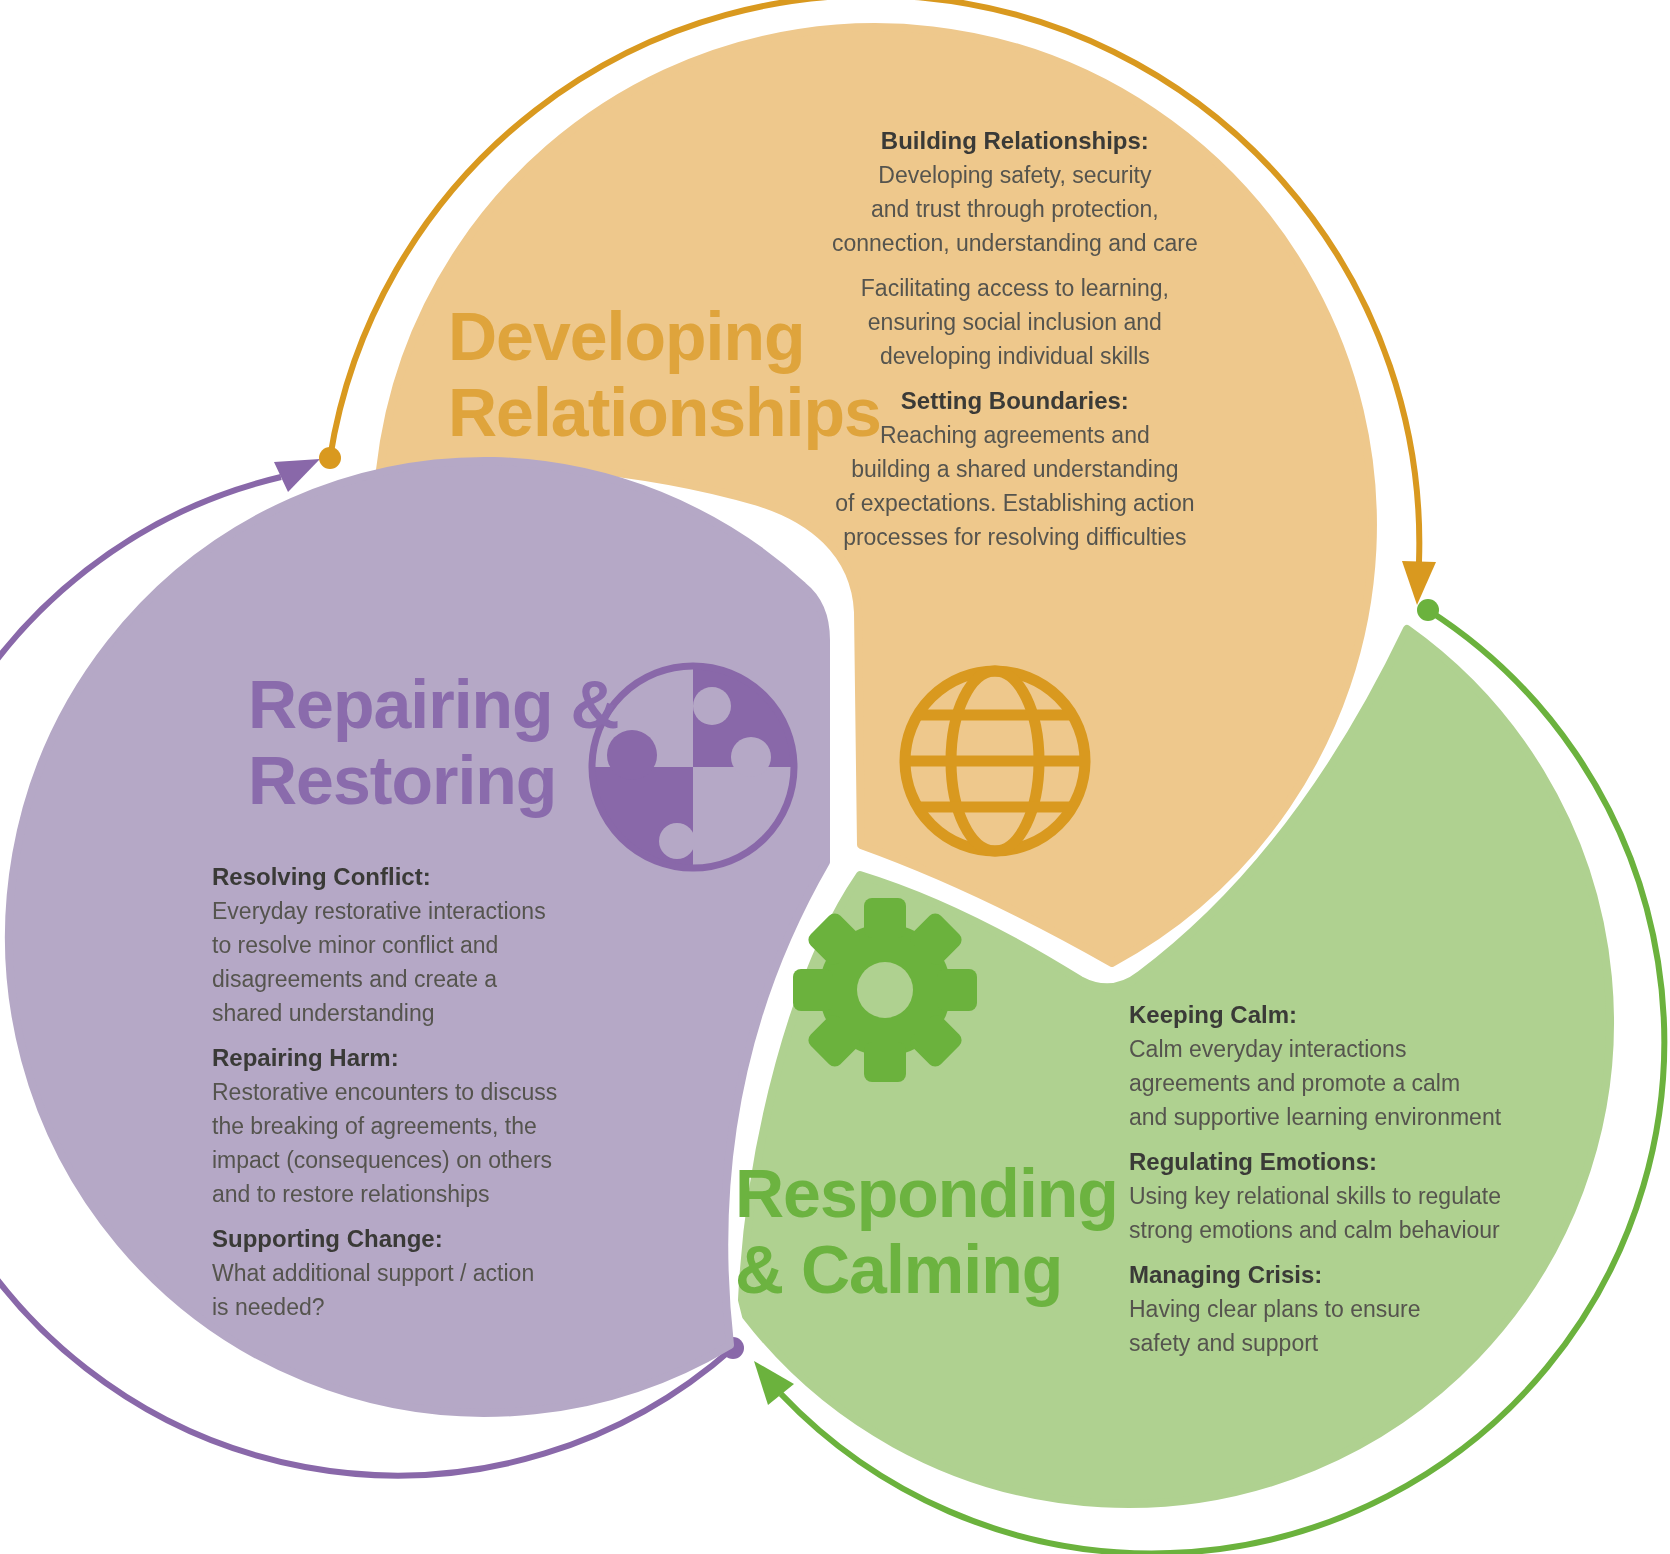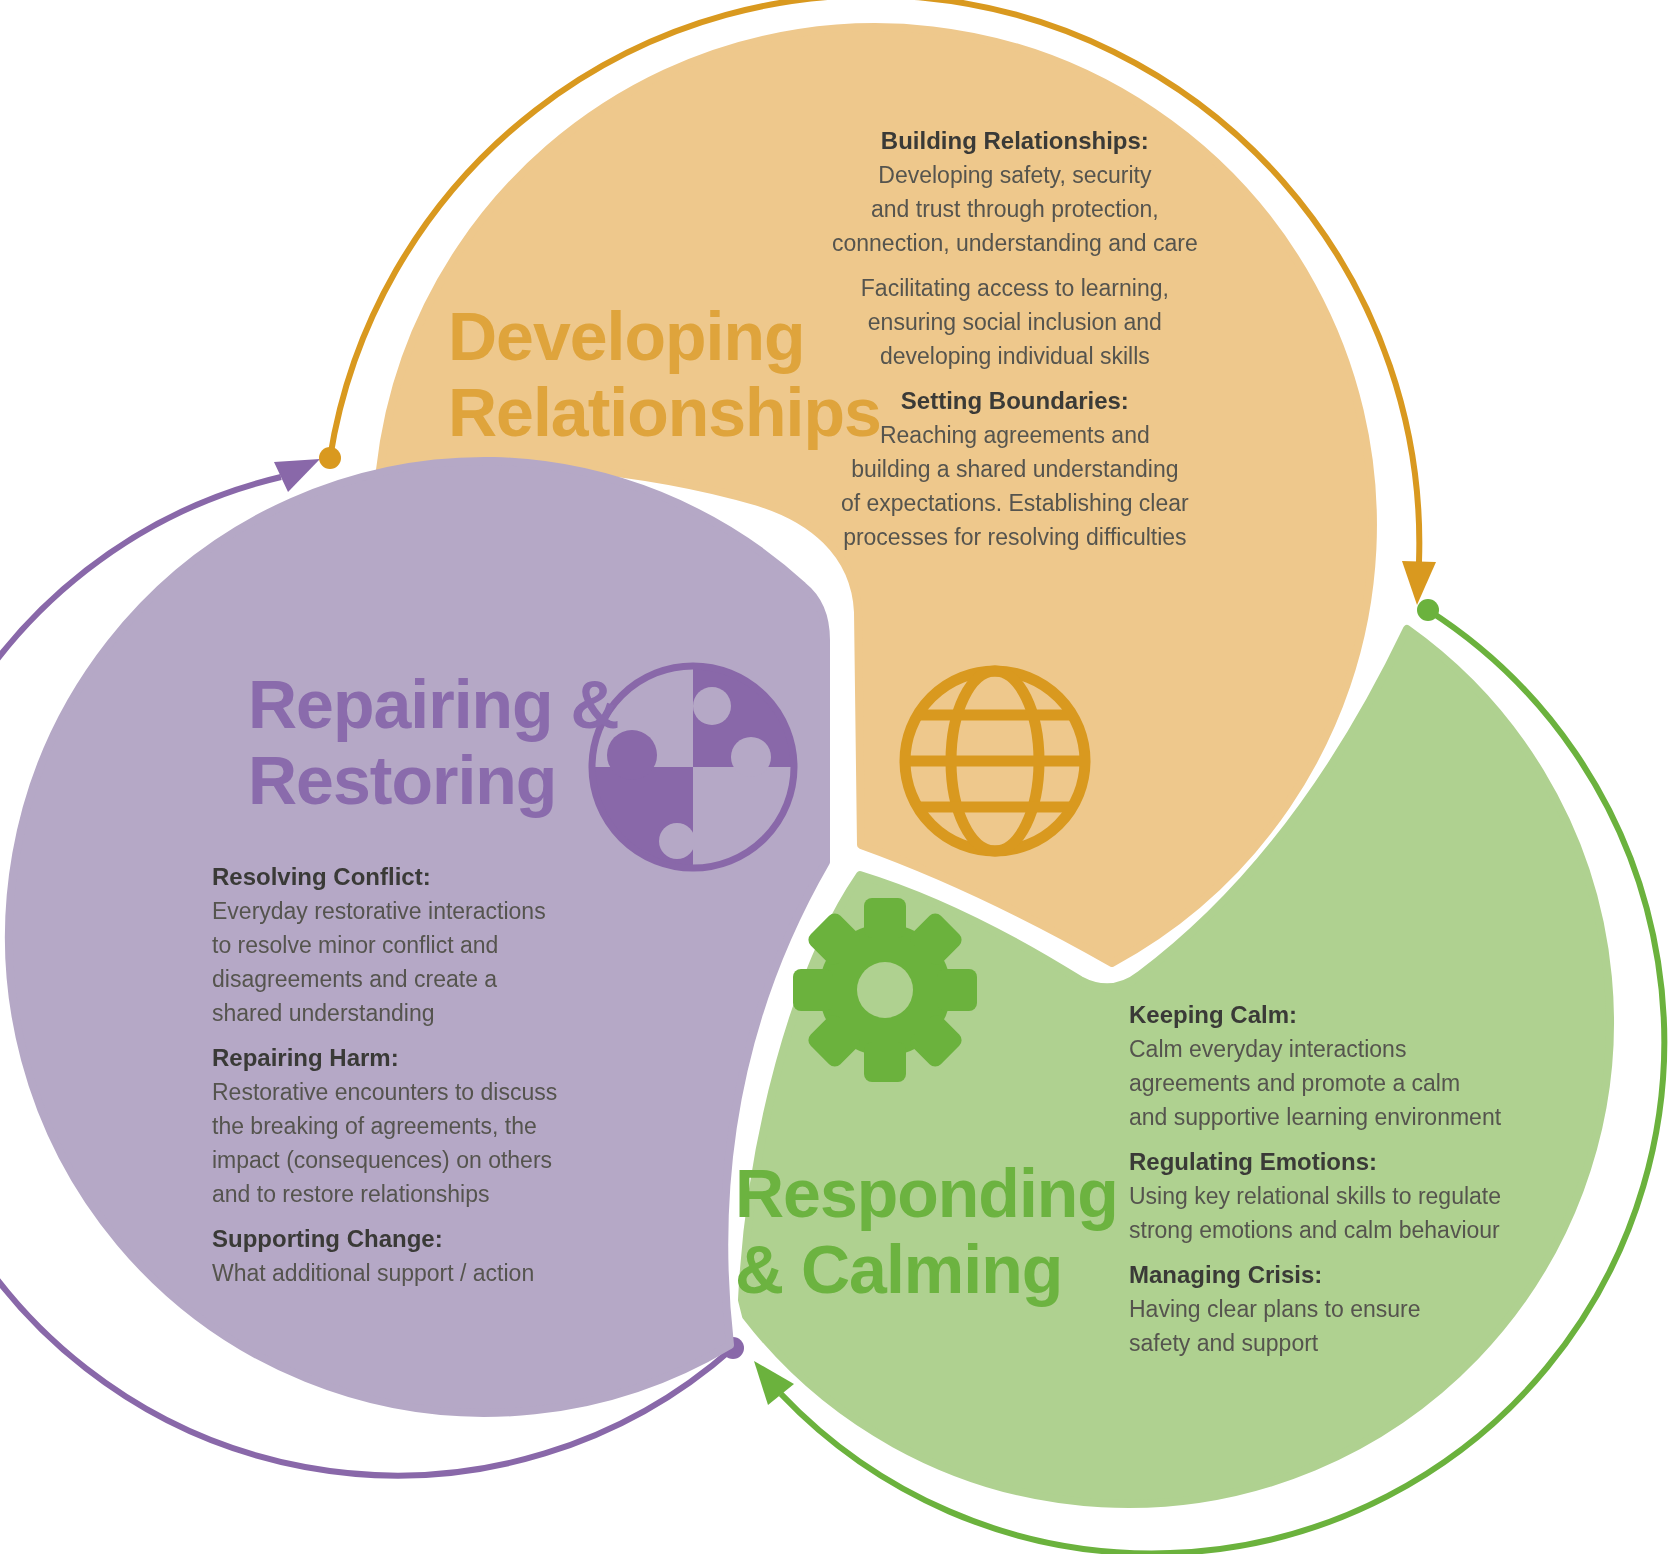--- a/index.html
+++ b/index.html
@@ -118,21 +118,21 @@
     </div>
     <div class="section">
       <div>Facilitating access to learning,</div>
       <div>ensuring social inclusion and</div>
       <div>developing individual skills</div>
     </div>
     <div class="section">
       <div class="head">Setting Boundaries:</div>
       <div>Reaching agreements and</div>
       <div>building a shared understanding</div>
-      <div>of expectations. Establishing clear</div>
+      <div>of expectations. Establishing action</div>
       <div>processes for resolving difficulties</div>
     </div>
   </div>
 
   <div class="tblock purple">
     <div class="section">
       <div class="head">Resolving Conflict:</div>
       <div>Everyday restorative interactions</div>
       <div>to resolve minor conflict and</div>
       <div>disagreements and create a</div>
@@ -141,20 +141,21 @@
     <div class="section">
       <div class="head">Repairing Harm:</div>
       <div>Restorative encounters to discuss</div>
       <div>the breaking of agreements, the</div>
       <div>impact (consequences) on others</div>
       <div>and to restore relationships</div>
     </div>
     <div class="section">
       <div class="head">Supporting Change:</div>
       <div>What additional support / action</div>
+      <div>is needed?</div>
     </div>
   </div>
 
   <div class="tblock green">
     <div class="section">
       <div class="head">Keeping Calm:</div>
       <div>Calm everyday interactions</div>
       <div>agreements and promote a calm</div>
       <div>and supportive learning environment</div>
     </div>

